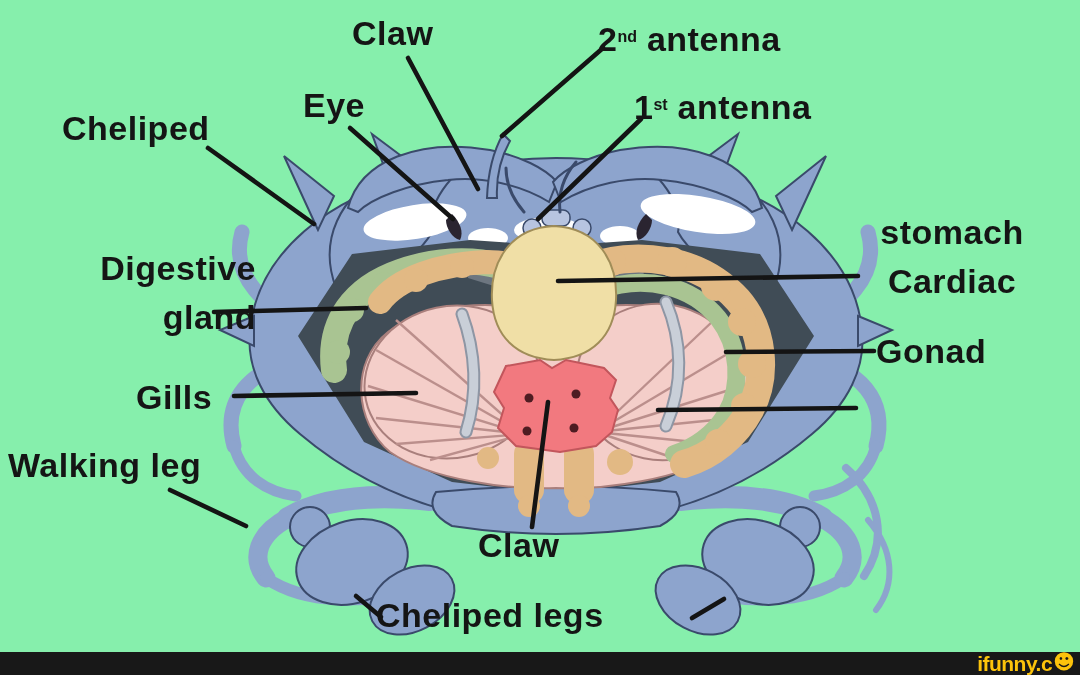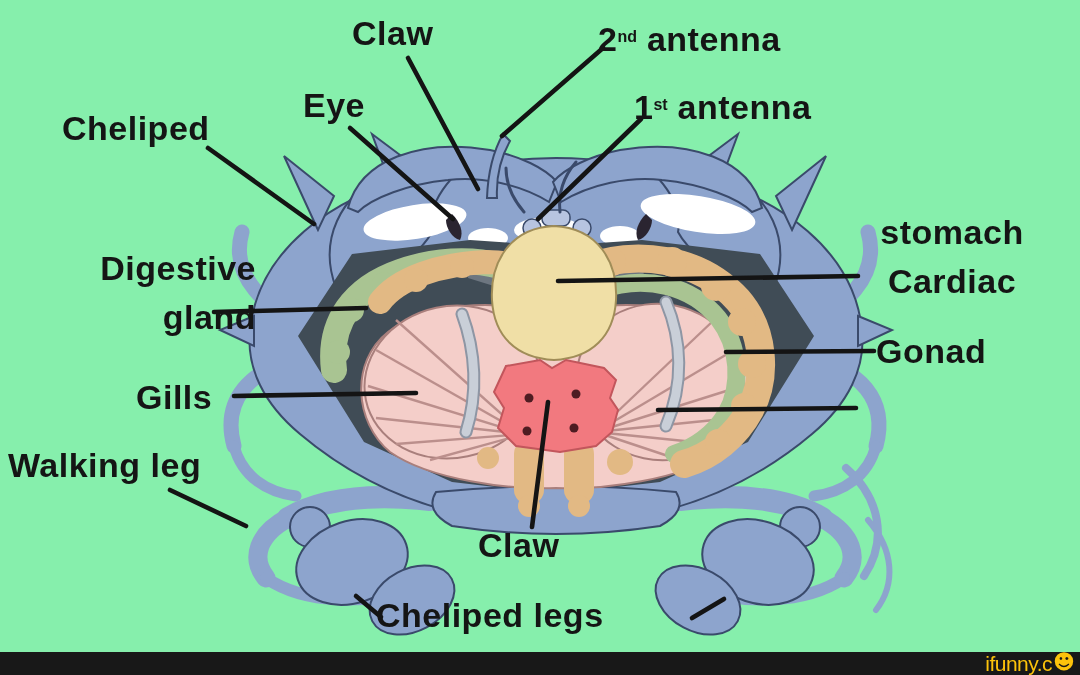--- a/index.html
+++ b/index.html
@@ -32,21 +32,21 @@
 
   
   .bottom-bar{
     position:absolute;left:0;bottom:0;width:1080px;height:23px;
     background:var(--c-bar);
   }
   .watermark{
     position:absolute;right:5px;top:50%;transform:translateY(-50%);
     display:flex;align-items:center;gap:1px;
     font-family:"Liberation Sans",sans-serif;
-    font-weight:400;font-size:21px;letter-spacing:-0.5px;
+    font-weight:700;font-size:21px;letter-spacing:-0.5px;
     color:var(--c-brand);
   }
   .watermark .smiley{
     font-family:"DejaVu Sans",sans-serif;font-size:21px;line-height:1;
     color:var(--c-brand);letter-spacing:0;transform:translateY(-1px);
   }
 </style>
 </head>
 <body>
 

